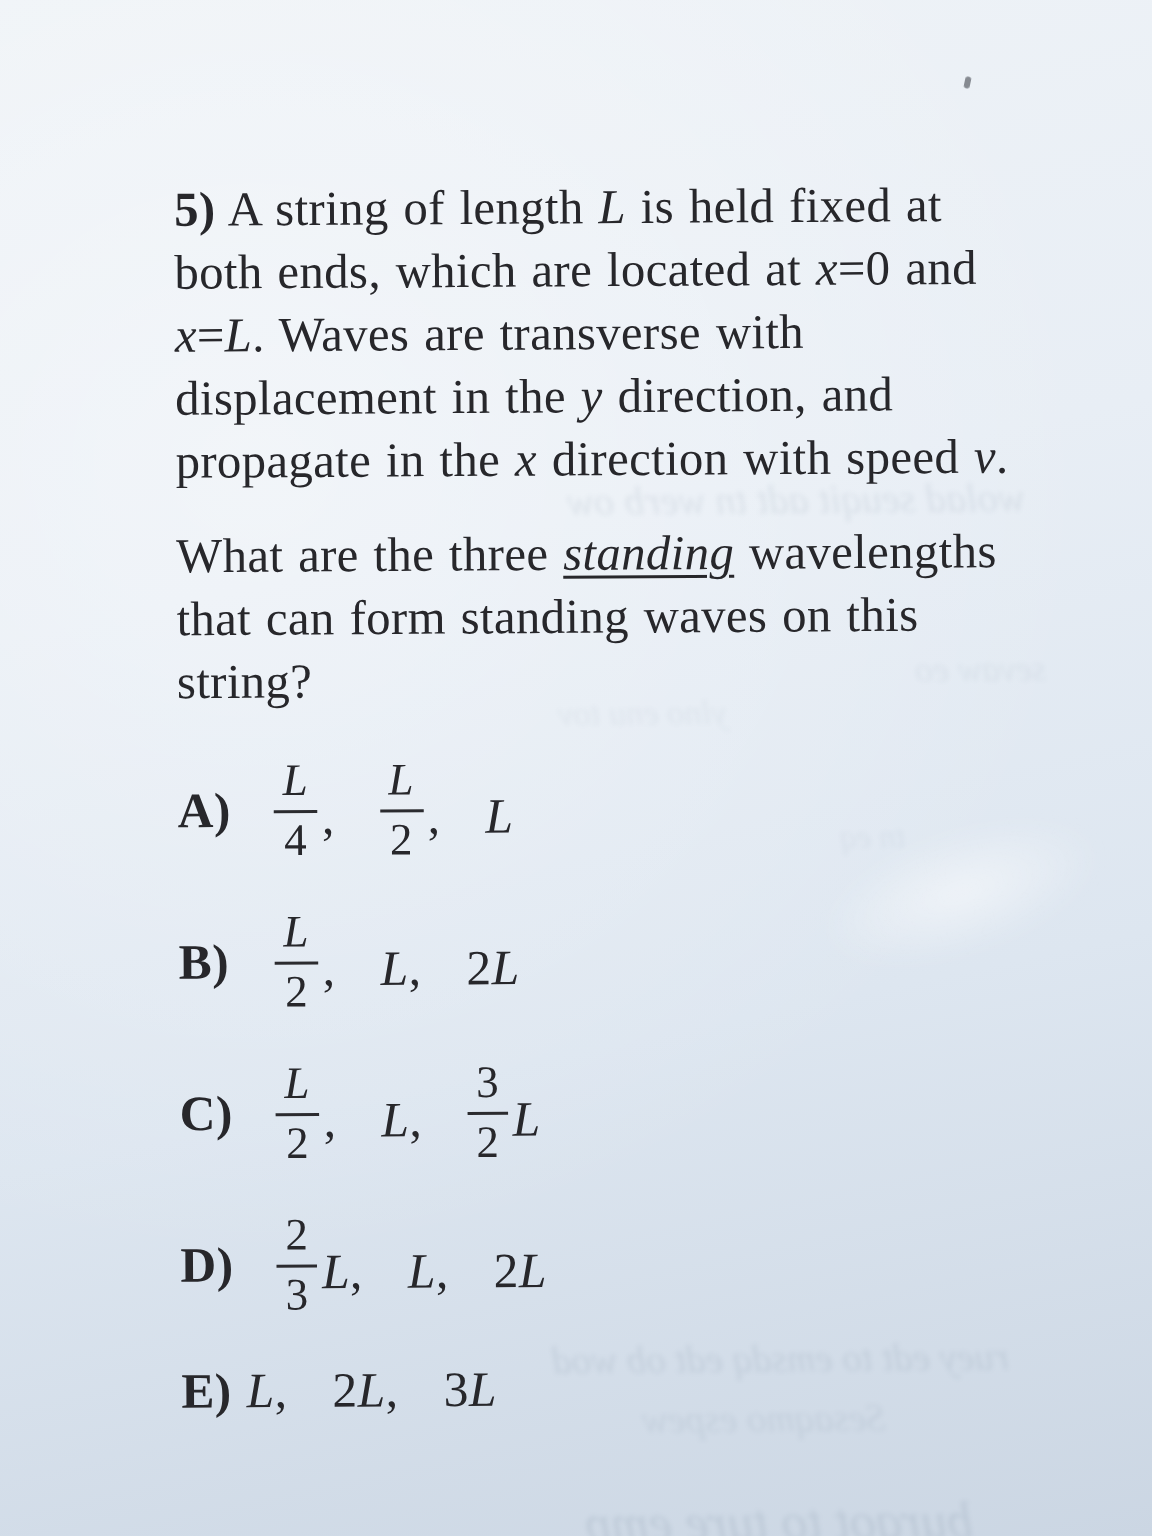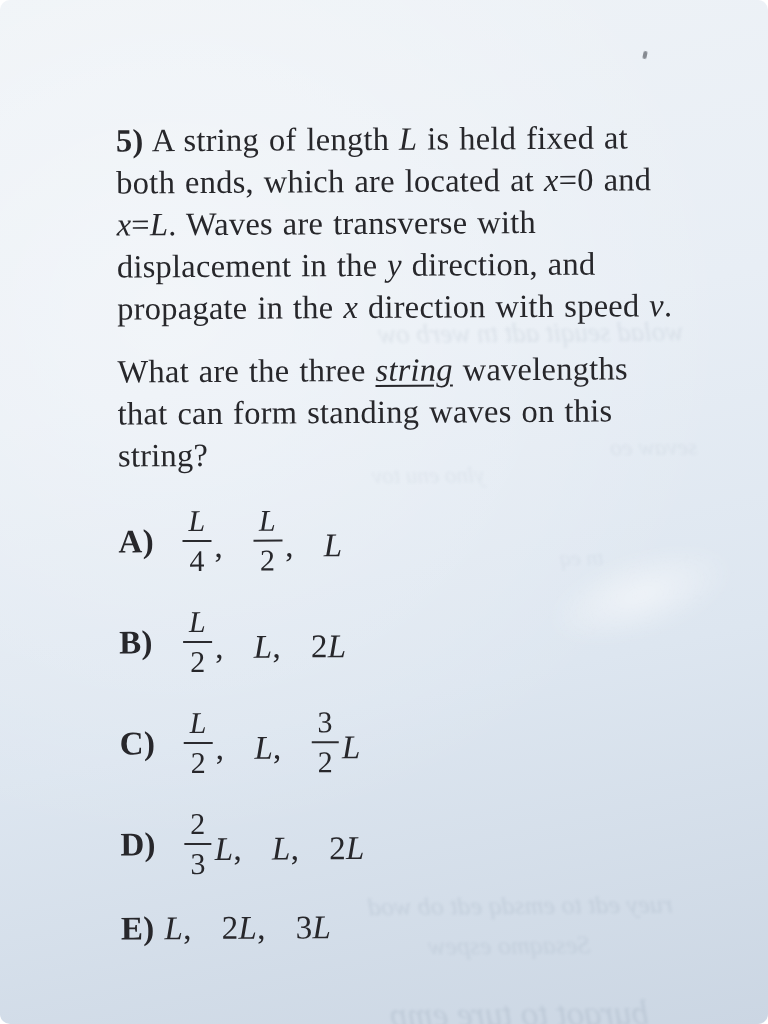--- a/index.html
+++ b/index.html
@@ -6,21 +6,20 @@
   body{
     width:768px;height:1024px;overflow:hidden;
     font-family:"Liberation Serif", serif;
   }
   .page{
     position:relative;width:768px;height:1024px;
     background:
       radial-gradient(120% 85% at 22% 30%, rgba(255,255,255,0.38), rgba(255,255,255,0) 62%),
       linear-gradient(168deg,#eff3f7 0%, #e8eef5 36%, #dde6f0 66%, #cbd6e3 100%);
     color:#27272b;
-    border-radius:10px;
   }
   .content{
     position:absolute;left:118px;top:118px;width:610px;
     transform:rotate(-0.35deg);
     transform-origin:40% 40%;
   }
   .para .line{
     font-size:32.5px;line-height:42px;letter-spacing:0.25px;word-spacing:1.5px;
     white-space:nowrap;
   }
@@ -84,21 +83,21 @@
 
   <div class="content">
     <div class="para" id="problem">
         <div class="line"><b>5)</b> A string of length <i>L</i> is held fixed at</div>
         <div class="line">both ends, which are located at <i>x</i>=0 and</div>
         <div class="line"><i>x</i>=<i>L</i>. Waves are transverse with</div>
         <div class="line">displacement in the <i>y</i> direction, and</div>
         <div class="line">propagate in the <i>x</i> direction with speed <i>v</i>.</div>
       </div>
     <div class="para question" id="question">
-        <div class="line">What are the three <i class="ul">string</i> wavelengths</div>
+        <div class="line">What are the three <i class="ul">standing</i> wavelengths</div>
         <div class="line">that can form standing waves on this</div>
         <div class="line">string?</div>
       </div>
     <div class="choices" id="choices">
         <div class="choice-row tall">
           <span class="choice-label">A)</span>
           <span class="items">
             <span class="item">
               <span class="frac">
                 <span class="num"><i>L</i></span>

